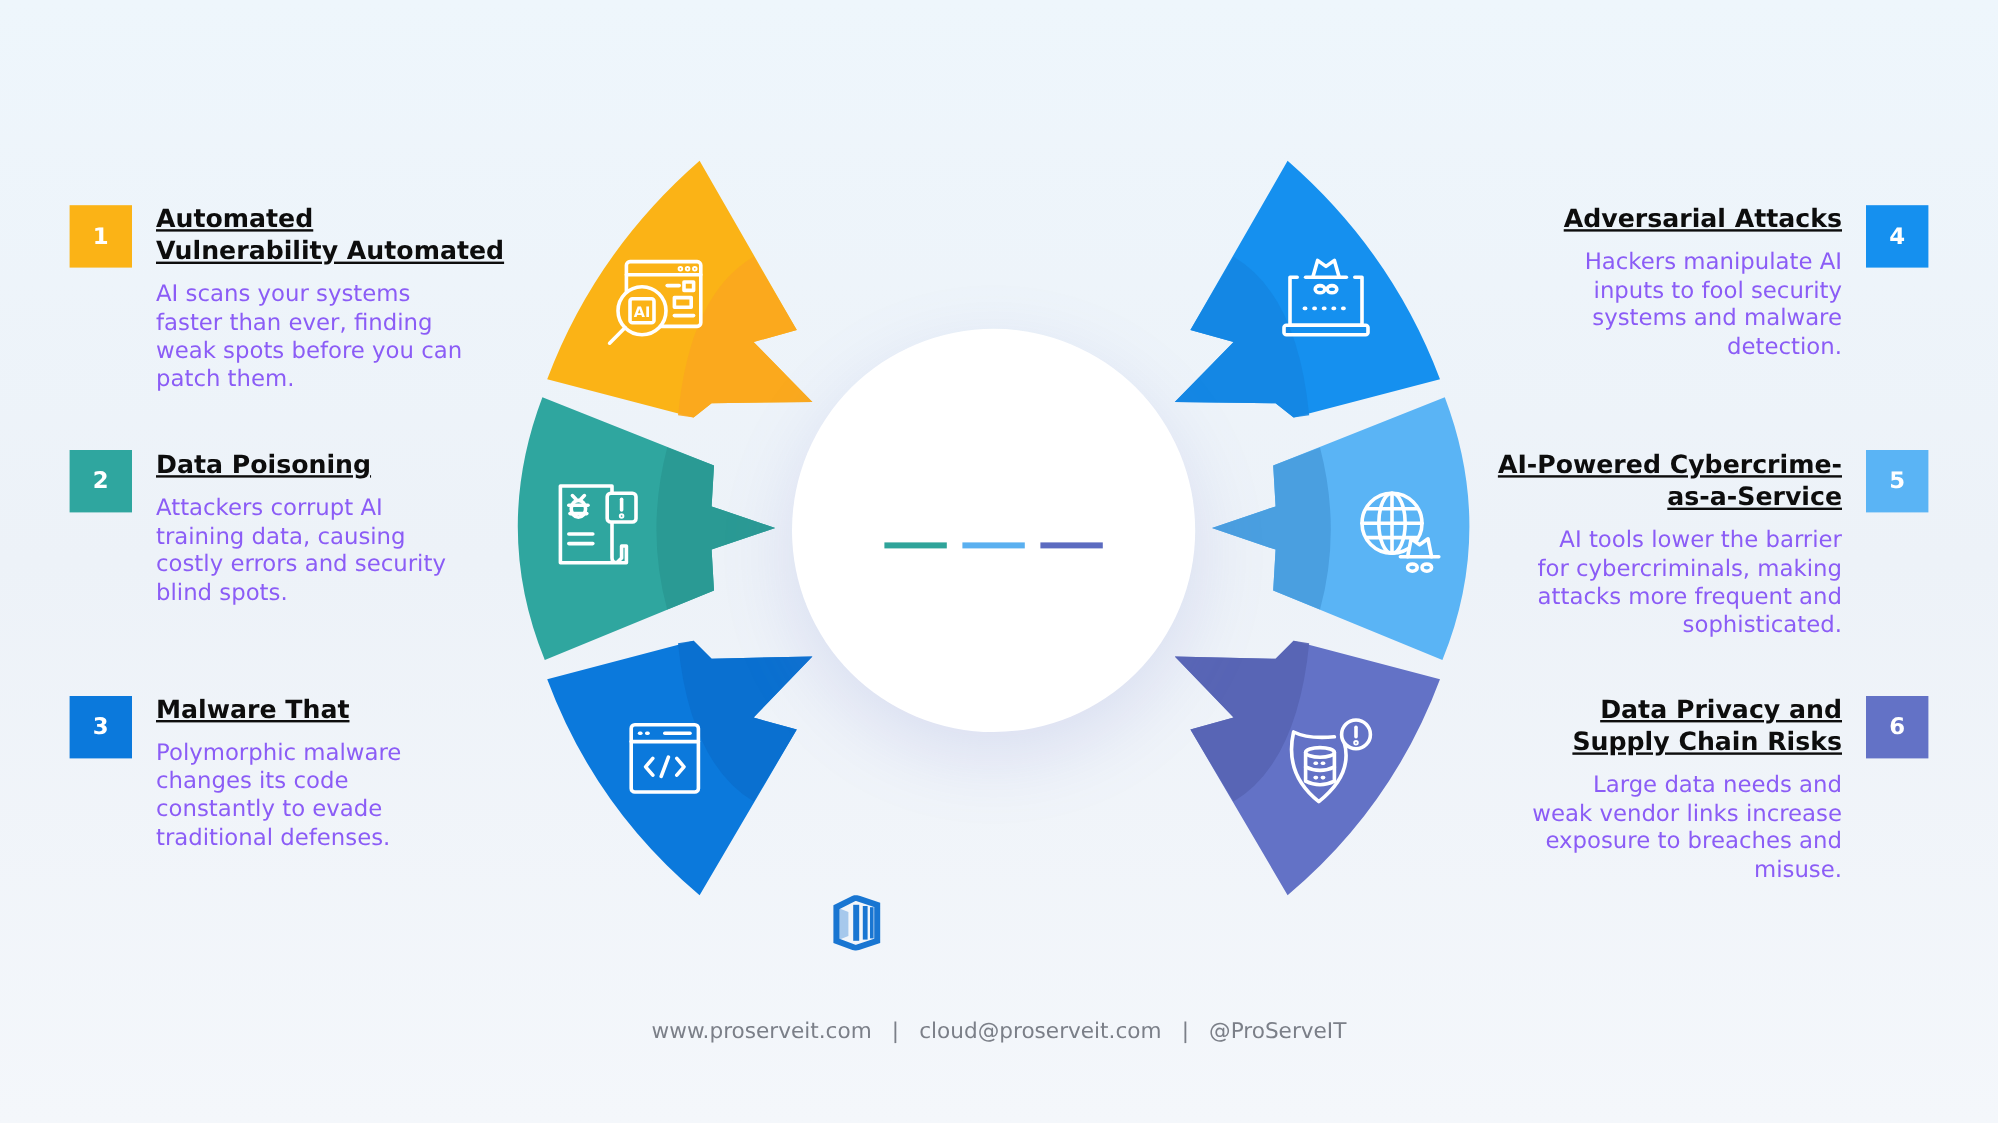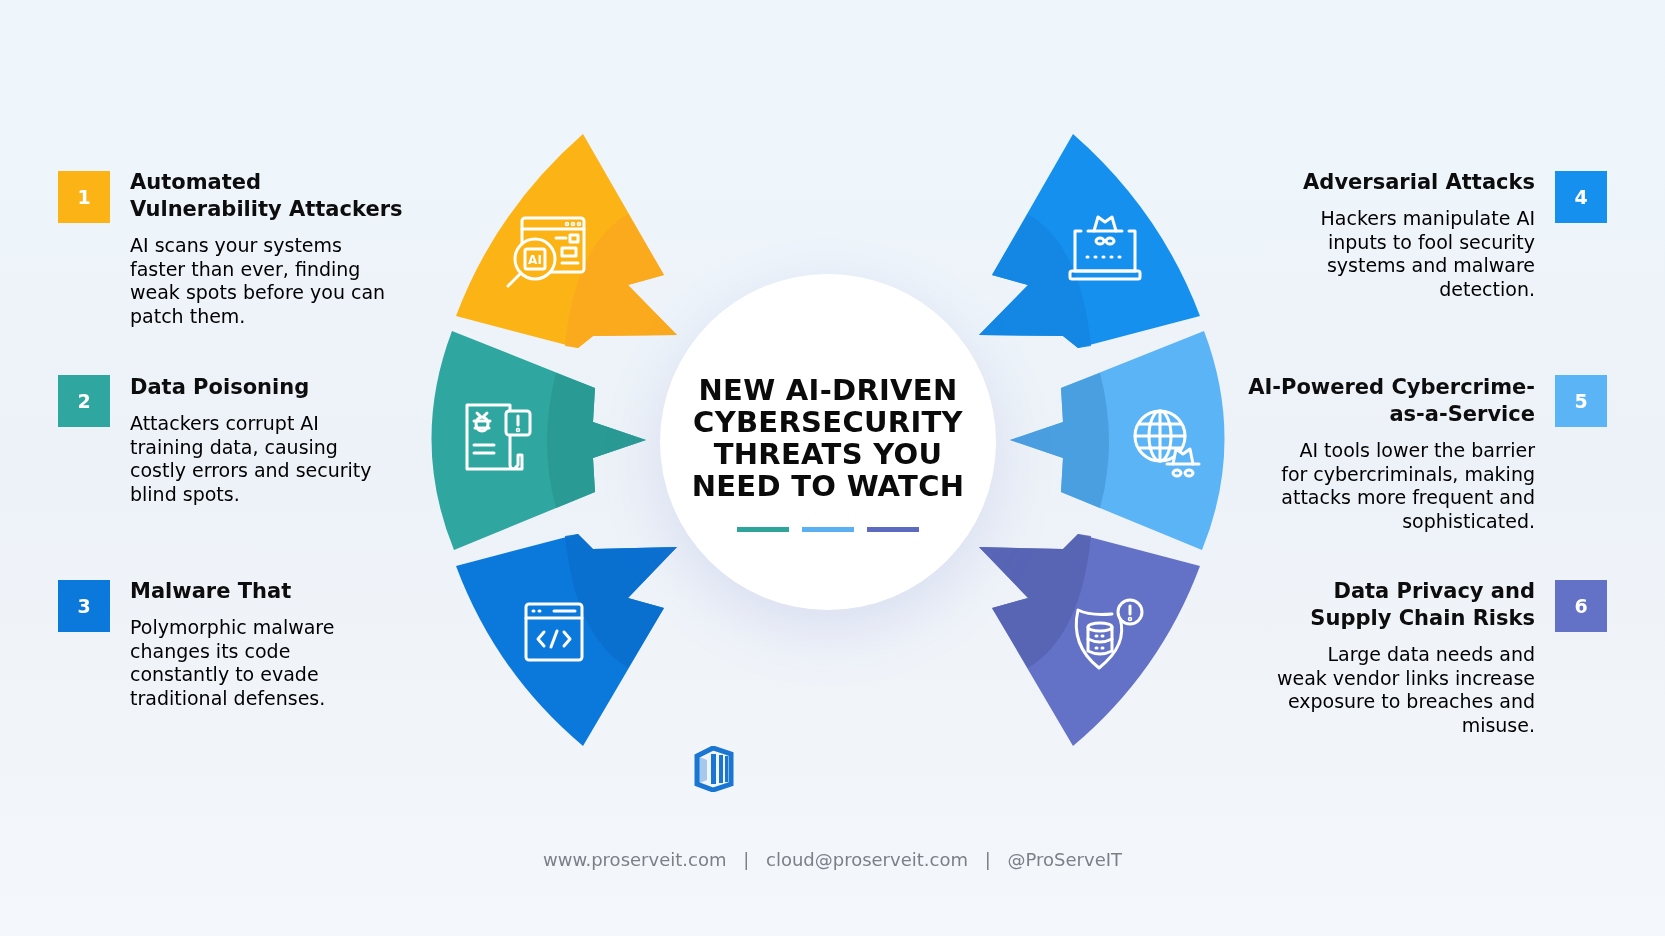--- a/index.html
+++ b/index.html
@@ -21,22 +21,22 @@
     font-family: "DejaVu Sans", sans-serif; font-weight: bold;
     font-size: 29px; line-height: 32px; text-align: center; color: #0b0b0b;
     letter-spacing: 0.3px; width: 300px; margin-top: 22px;
   }
   .center-title span { display: block; }
   .dashes { display: flex; gap: 13px; margin-top: 25px; }
   .dash { width: 52px; height: 5px; }
   .item { position: absolute; width: 300px; }
   .item.left { left: 130px; text-align: left; }
   .item.right { left: 1235px; text-align: right; width: 300px; }
-  .item-title { font-weight: bold; font-size: 21px; line-height: 27px; color: #0d0d0d; }
-  .item-desc { font-size: 19px; line-height: 23.5px; color: #000000; margin-top: 11px; }
+  .item-title { font-weight: bold; font-size: 21px; line-height: 27px; color: #0d0d0d; text-decoration: underline; }
+  .item-desc { font-size: 19px; line-height: 23.5px; color: #8b5cf6; margin-top: 11px; }
   .badge {
     position: absolute; width: 52px; height: 52px; color: #fff;
     font-weight: bold; font-size: 19px; display: flex; align-items: center; justify-content: center;
   }
   .logo {
     position: absolute; left: 693px; top: 746px; display: flex; align-items: center; gap: 6px;
   }
   .logo-text {
     font-family: "Liberation Sans", sans-serif; font-size: 28px; letter-spacing: 6px; color: #1976d2;
   }
@@ -158,38 +158,32 @@
       <line x1="1102" y1="636" x2="1103" y2="636"></line>
     <line x1="1096" y1="648" x2="1097" y2="648"></line>
       <line x1="1102" y1="648" x2="1103" y2="648"></line>
     <circle cx="1130" cy="612" r="12" fill="#6372c6"></circle>
     <line x1="1130" y1="606" x2="1130" y2="614"></line>
     <circle cx="1130" cy="619" r="0.8"></circle>
   </g>
 </svg>
 
 <div class="center-circle">
-  <div class="center-title">
-    <span>NEW AI-DRIVEN</span>
-    <span>CYBERSECURITY</span>
-    <span>THREATS YOU</span>
-    <span>NEED TO WATCH</span>
-  </div>
   <div class="dashes">
     <div class="dash" style="background:#2fa49a"></div>
     <div class="dash" style="background:#5ab0f0"></div>
     <div class="dash" style="background:#5c6bc0"></div>
   </div>
 </div>
 
 <div class="badge" style="left:58px;top:171px;background:#fbb316">1</div>
 <div class="item left" style="top:169px">
   <div class="item-title">
     <div>Automated</div>
-      <div>Vulnerability Attackers</div>
+      <div>Vulnerability Automated</div>
   </div>
   <div class="item-desc">
     <div>AI scans your systems</div>
       <div>faster than ever, finding</div>
     <div>weak spots before you can</div>
       <div>patch them.</div>
   </div>
 </div>
 
 <div class="badge" style="left:58px;top:375px;background:#2fa69f">2</div>

